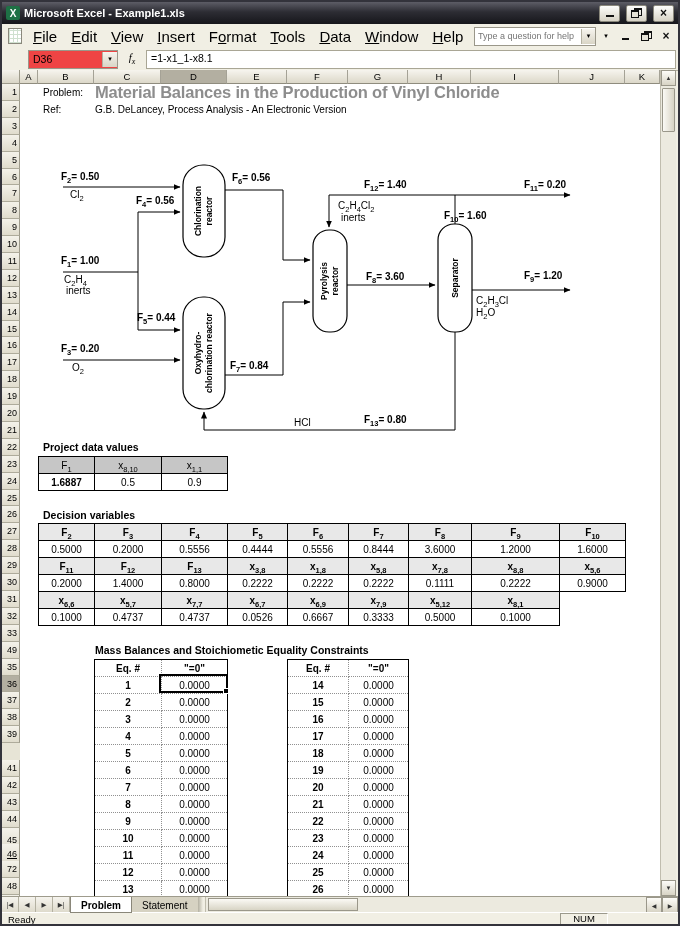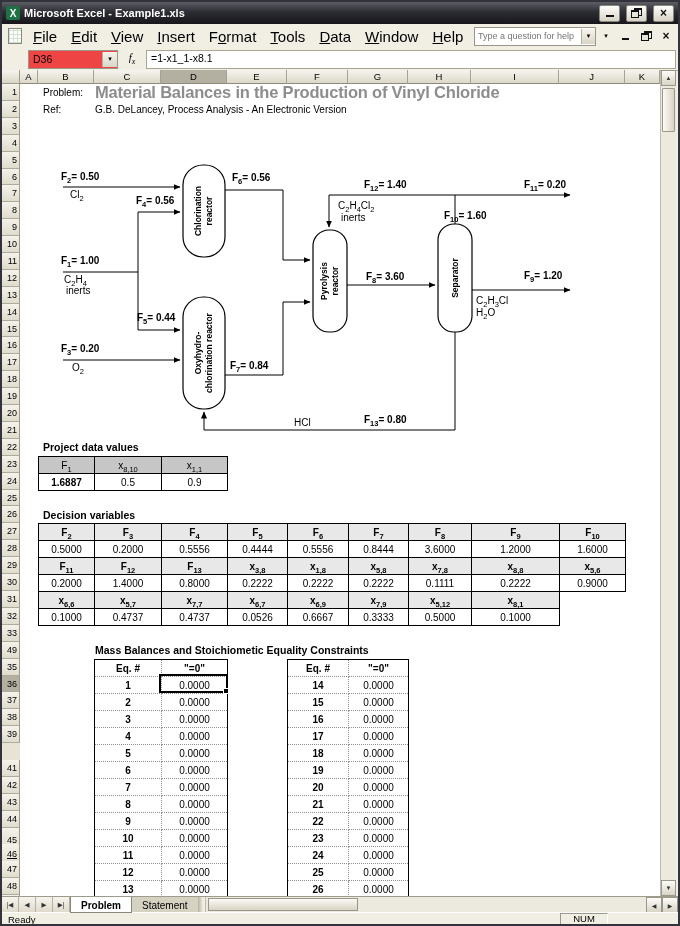--- a/index.html
+++ b/index.html
@@ -232,21 +232,21 @@
         <div class="rowhdr" style="top: 608px; height: 17px;">37</div>
         <div class="rowhdr" style="top: 625px; height: 17px;">38</div>
         <div class="rowhdr" style="top: 642px; height: 17px;">39</div>
         <div class="rowhdr" style="top: 681px; height: 17px;">40</div>
         <div class="rowhdr" style="top: 676px; height: 17px;">41</div>
         <div class="rowhdr" style="top: 693px; height: 17px;">42</div>
         <div class="rowhdr" style="top: 710px; height: 17px;">43</div>
         <div class="rowhdr" style="top: 727px; height: 17px;">44</div>
         <div class="rowhdr" style="top: 744px; height: 24px;">45</div>
         <div class="rowhdr" style="top: 760px; height: 21px; text-decoration: underline;">46</div>
-        <div class="rowhdr" style="top: 777px; height: 17px;">47</div>
+        <div class="rowhdr" style="top: 777px; height: 17px;">72</div>
         <div class="rowhdr" style="top: 794px; height: 17px;">48</div>
         <div class="rowhdr" style="top: 811px; height: 17px;">49</div>
       </div>
 
     <div class="cells">
 
       <svg class="diagram" width="640" height="812">
         <defs>
           <marker id="arr" markerWidth="8" markerHeight="8" refX="6.5" refY="3" orient="auto">
             <path d="M0,0 L7,3 L0,6 Z" fill="#000"></path>

